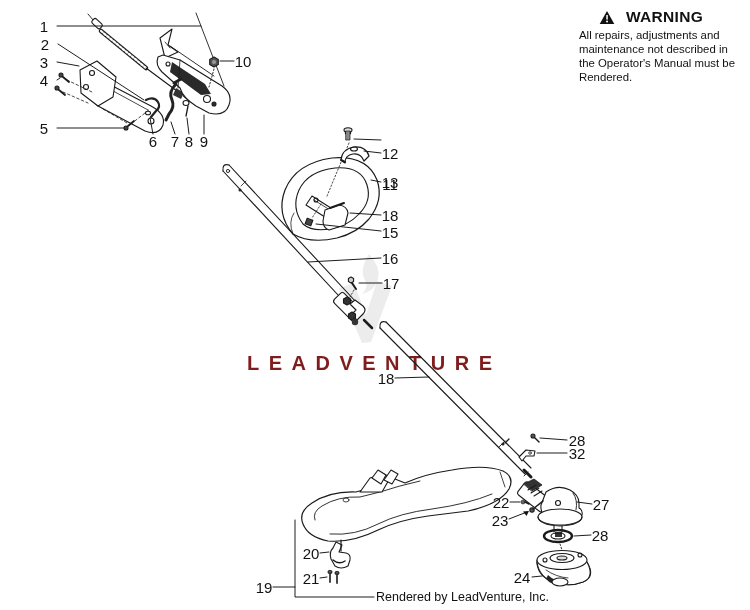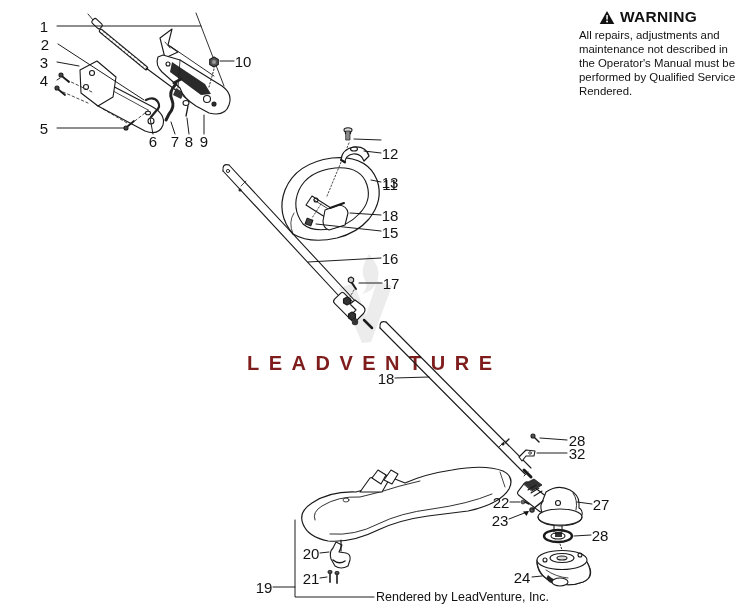--- a/index.html
+++ b/index.html
@@ -4,21 +4,21 @@
 <style>
   html,body{margin:0;padding:0;background:#fff;}
   .stage{position:relative;width:750px;height:610px;background:#ffffff;overflow:hidden;
          font-family:"Liberation Sans",sans-serif;color:#111;}
   .art{position:absolute;left:0;top:0;z-index:2;}
   .watermark-text{position:absolute;left:247px;top:352px;z-index:1;
          font-size:20px;font-weight:600;letter-spacing:9.5px;color:#7f1d1d;white-space:nowrap;}
   .callout-layer{position:absolute;inset:0;z-index:3;}
   .callout{position:absolute;transform:translate(-50%,-50%);font-size:15px;line-height:15px;color:#121212;}
   .warning{position:absolute;left:579px;top:8px;width:160px;z-index:3;}
-  .warning-title{display:flex;align-items:center;gap:5px;padding-left:20px;
+  .warning-title{display:flex;align-items:center;gap:11px;padding-left:20px;
          font-weight:bold;font-size:15.5px;letter-spacing:0.3px;}
   .warning-body{font-size:11.4px;line-height:13.9px;margin-top:3px;}
   .rendered{position:absolute;left:376px;top:590px;z-index:3;font-size:12.5px;}
 </style>
 </head>
 <body>
 
 <div class="stage">
 
   <div class="watermark-text">LEADVENTURE</div>
@@ -271,19 +271,18 @@
         <path d="M8,1 L15.3,14 H0.7 Z" fill="#111"></path>
         <rect x="7.3" y="5" width="1.5" height="4.6" fill="#fff"></rect>
         <circle cx="8.05" cy="11.6" r="1" fill="#fff"></circle>
       </svg>
       <span>WARNING</span>
     </div>
     <div class="warning-body">
       <div>All repairs, adjustments and</div>
       <div>maintenance not described in</div>
       <div>the Operator's Manual must be</div>
-      <div>performed by Qualified Service</div>
       <div>Rendered.</div>
     </div>
   </div>
 
   <div class="rendered">Rendered by LeadVenture, Inc.</div>
 </div>
 
 </body></html>

